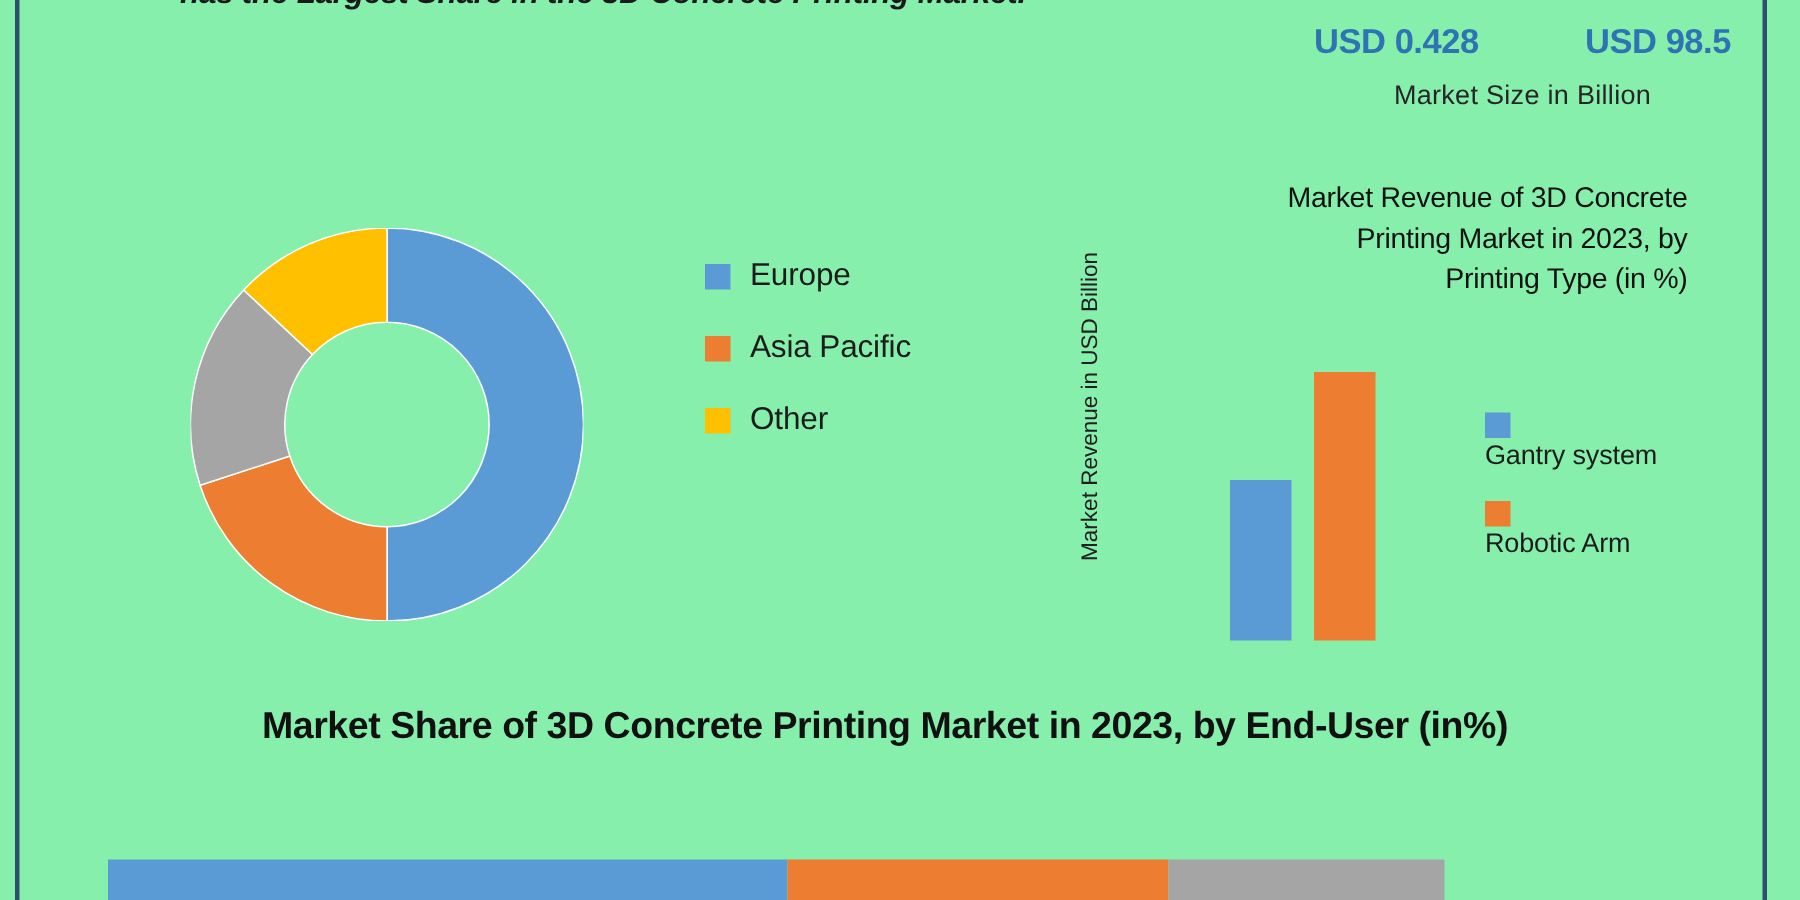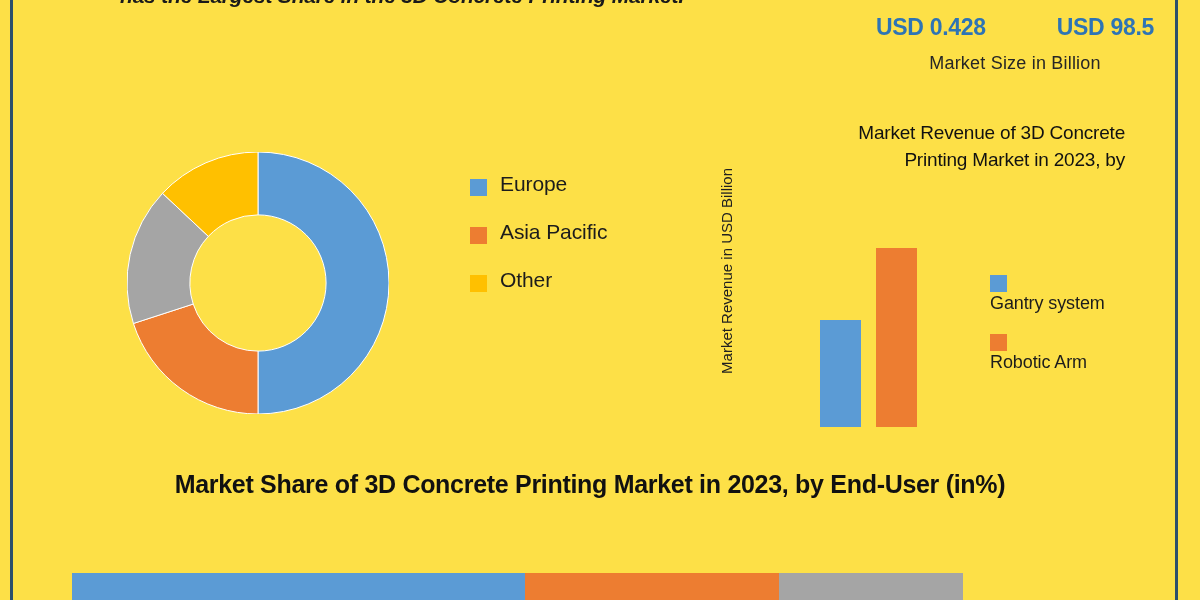--- a/index.html
+++ b/index.html
@@ -8,21 +8,21 @@
     padding: 0;
     background: #ffffff;
   }
   body {
     font-family: "Liberation Sans", sans-serif;
   }
   #page {
     position: relative;
     width: 1200px;
     height: 600px;
-    background: #fde047;
+    background: #86efac;
     overflow: hidden;
   }
 
   
   .frame-rule {
     position: absolute;
     top: 0;
     height: 600px;
     width: 3px;
     background: #2d4f6b;
@@ -96,21 +96,21 @@
   .donut-wrap svg { display: block; }
 
   .donut-legend {
     position: absolute;
     left: 470px;
     top: 172px;
     width: 230px;
   }
   .legend-item {
     display: flex;
-    align-items: flex-end;
+    align-items: center;
     margin-bottom: 24px;
   }
   .legend-swatch {
     width: 17px;
     height: 17px;
     flex: 0 0 17px;
     margin-right: 13px;
   }
   .legend-label {
     font-size: 21px;
@@ -243,20 +243,21 @@
     </div>
     <div class="legend-item">
       <span class="legend-swatch" style="background: rgb(255, 192, 0);"></span>
       <span class="legend-label">Other</span>
     </div>
   </div>
 
   <div class="bar-title">
     <div>Market Revenue of 3D Concrete</div>
     <div>Printing Market in 2023, by</div>
+    <div>Printing Type (in %)</div>
   </div>
 
   <div class="bar-ylabel">
     <span>Market Revenue in USD Billion</span>
   </div>
 
   <div class="bar-plot">
     <div class="bar" id="bar-gantry" style="background: rgb(91, 155, 213); left: 40px; height: 107.455px;"></div>
     <div class="bar" id="bar-robotic" style="background: rgb(237, 125, 49); left: 96px; height: 179.091px;"></div>
   </div>

